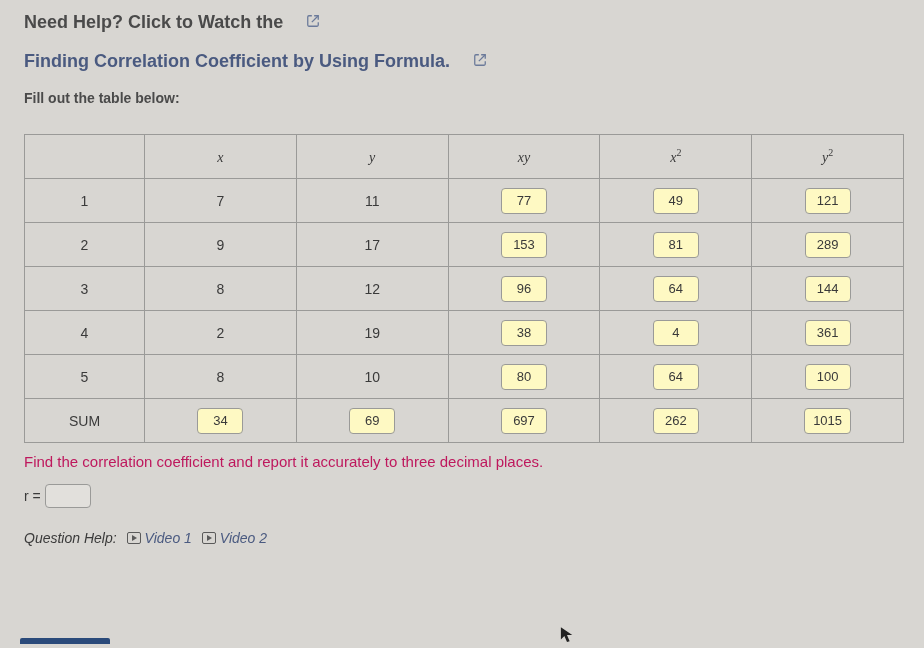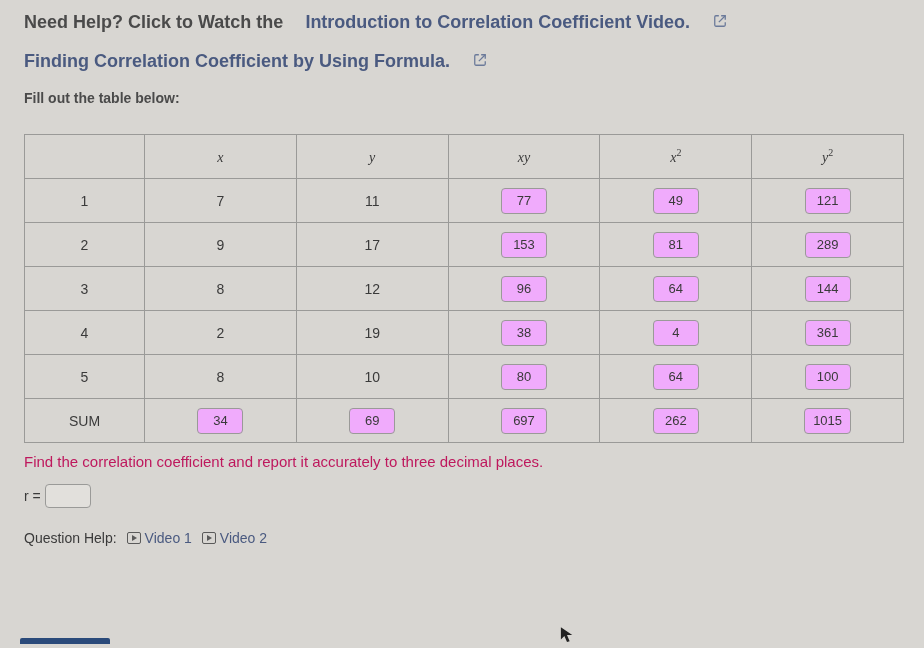--- a/index.html
+++ b/index.html
@@ -59,21 +59,21 @@
     .col-idx { width: 120px; }
     .static-cell { font-size: 14px; }
     .input-box {
       display: inline-block;
       min-width: 46px;
       height: 26px;
       line-height: 24px;
       padding: 0 8px;
       border: 1px solid #9a9a98;
       border-radius: 4px;
-      background: #f0abfc;
+      background: #fef9c3;
       font-size: 13px;
       color: #3a3a3a;
       text-align: center;
     }
     .find-text {
       font-size: 15px;
       color: #be185d;
       margin: 10px 0 14px 0;
     }
     .r-row {
@@ -91,20 +91,21 @@
       border: 1px solid #9a9a98;
       border-radius: 4px;
       background: #e2e0dc;
     }
     .help-row {
       font-size: 14px;
       color: #3a3a3a;
       display: flex;
       align-items: center;
       gap: 10px;
+      font-style: italic;
     }
     .video-link {
       display: inline-flex;
       align-items: center;
       gap: 4px;
       color: #4a5a80;
       cursor: pointer;
       text-align: center;
     }
     .play-icon {
@@ -132,21 +133,20 @@
       position: absolute;
       left: 560px; bottom: 4px;
       width: 14px; height: 18px;
     }
   </style>
 </head>
 <body>
 
 <div class="intro-line">
   <span>Need Help? Click to Watch the </span>
-  <span class="intro-link">Introduction to Correlation Coefficient Video.</span>
   <span class="ext-icon">
     <svg viewBox="0 0 24 24" fill="none" stroke="currentColor" stroke-width="2.2">
         <path d="M14 3h7v7"></path>
         <path d="M10 14 21 3"></path>
         <path d="M21 14v5a2 2 0 0 1-2 2H5a2 2 0 0 1-2-2V5a2 2 0 0 1 2-2h5"></path>
       </svg>
   </span>
 </div>
 
 <div class="intro-line">

